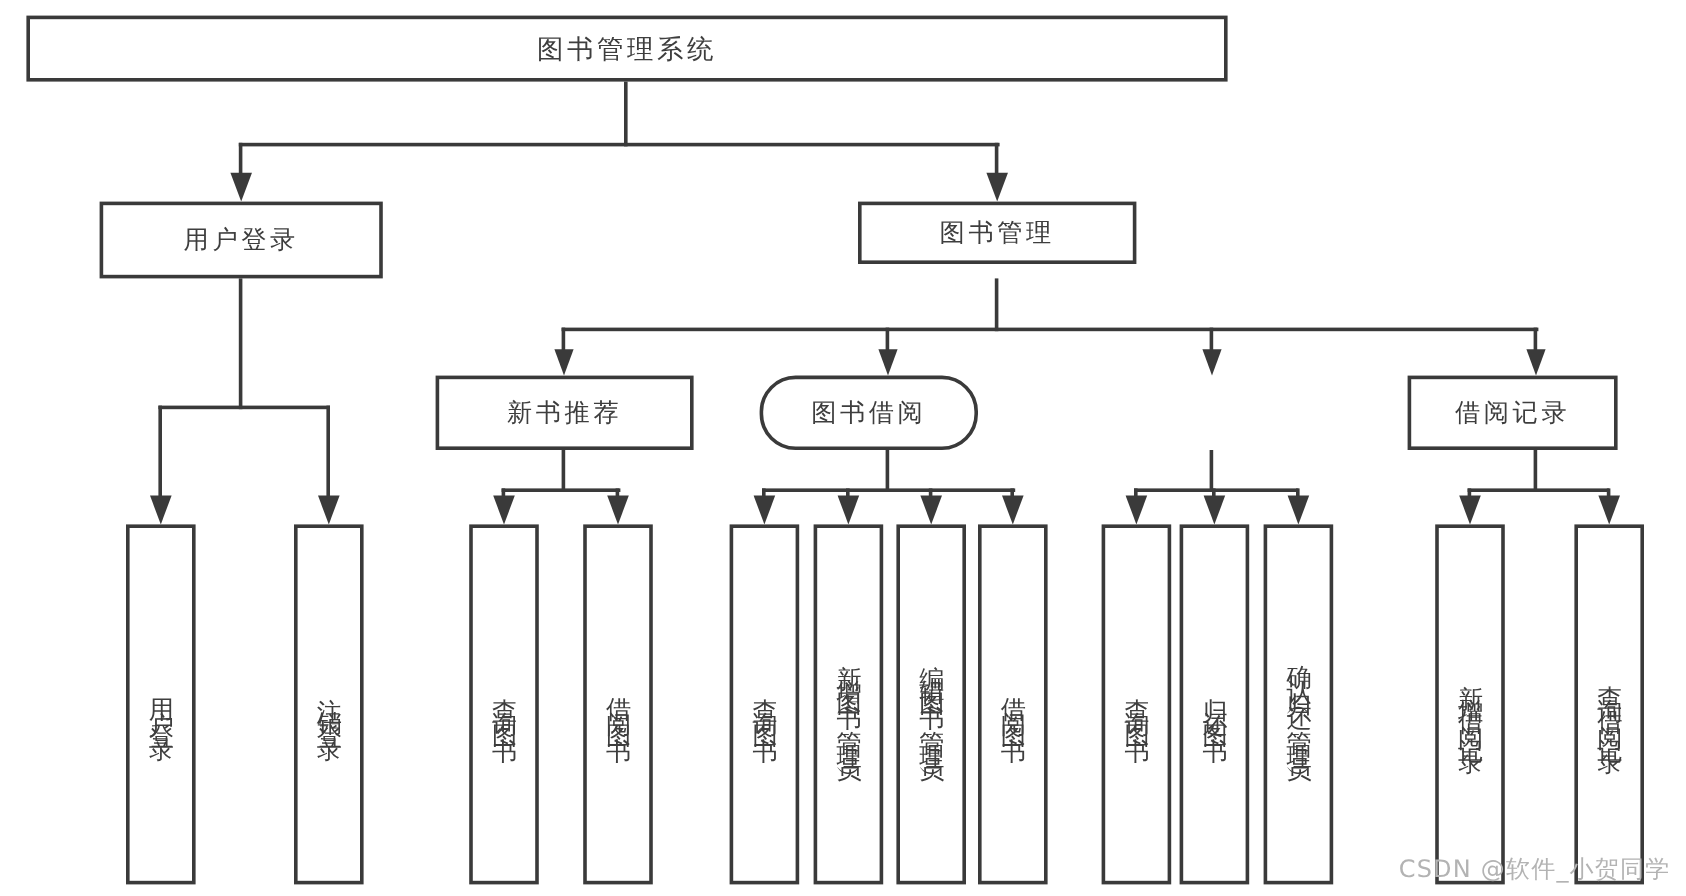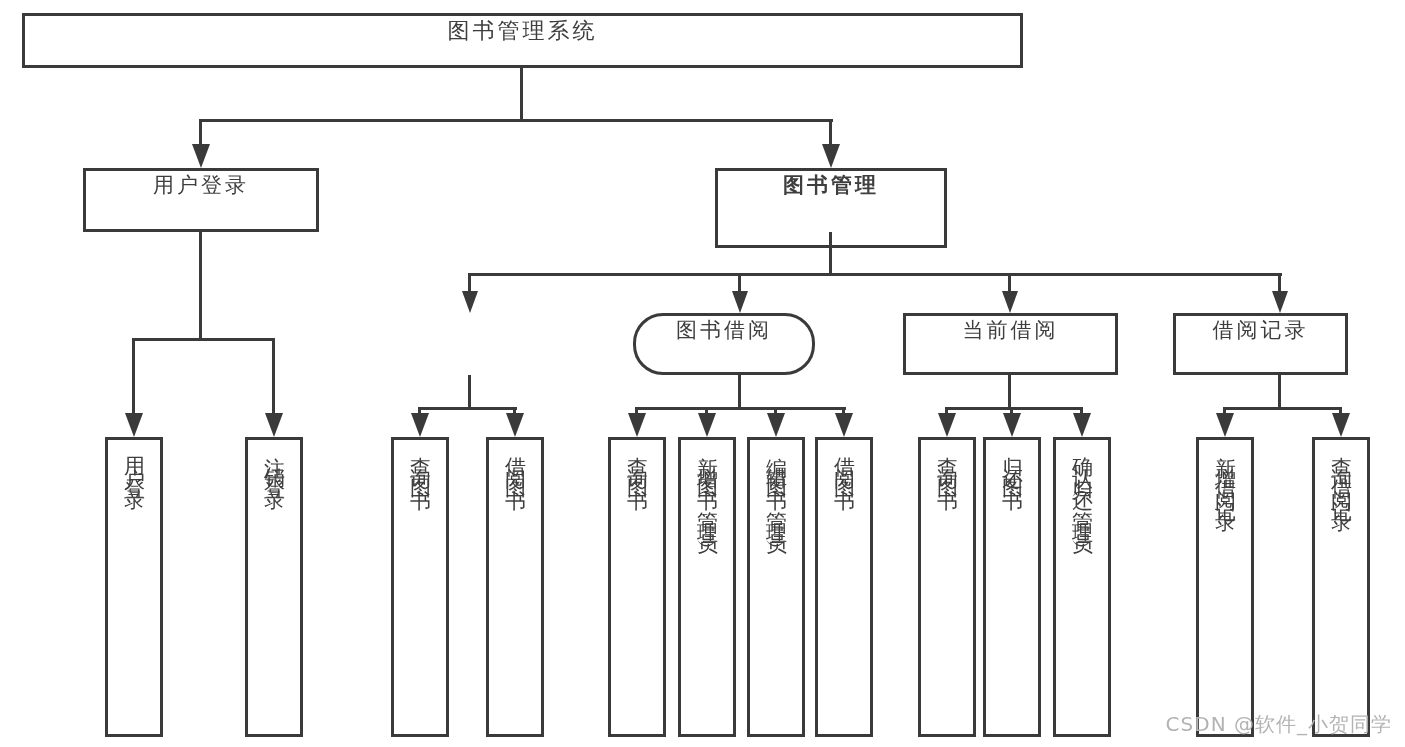--- a/index.html
+++ b/index.html
@@ -2,21 +2,21 @@
 <html><head>
 <meta charset="utf-8">
 <style>
   html,body{margin:0;padding:0;background:#ffffff;}
   .canvas{
     position:relative;width:1405px;height:747px;background:#ffffff;
     font-family:"DejaVu Sans","Liberation Sans",sans-serif;overflow:hidden;
   }
   .box{
     position:absolute;box-sizing:border-box;border:3px solid #3a3a3a;background:#ffffff;
-    display:flex;justify-content:center;color:#3e3e3e;
+    display:flex;align-items:center;justify-content:center;color:#3e3e3e;
   }
   .hlabel{font-size:21px;letter-spacing:3px;white-space:nowrap;}
   .root-label{font-size:22px;letter-spacing:3px;}
   .leaf .vtext{
     writing-mode:vertical-rl;text-orientation:mixed;
     font-size:21px;letter-spacing:11px;line-height:1;white-space:nowrap;
   }
   .line{position:absolute;background:#3a3a3a;}
   .arw{
     position:absolute;width:0;height:0;
@@ -45,21 +45,21 @@
   <div class="line" style="left:520px;top:68px;width:3px;height:54px;"></div>
   <div class="line" style="left:199px;top:119px;width:634px;height:3px;"></div>
   <div class="line" style="left:199px;top:119px;width:3px;height:27px;"></div>
   <div class="arw" style="left:192px;top:144px;"></div>
   <div class="line" style="left:829px;top:119px;width:3px;height:27px;"></div>
   <div class="arw" style="left:822px;top:144px;"></div>
 
   <div class="box" style="left:83px;top:168px;width:236px;height:64px;">
     <span class="hlabel">用户登录</span>
   </div>
-  <div class="box" style="left:715px;top:168px;width:232px;height:80px;font-weight:bold;">
+  <div class="box" style="left:715px;top:168px;width:232px;height:52px;">
     <span class="hlabel">图书管理</span>
   </div>
 
   <div class="line" style="left:199px;top:232px;width:3px;height:109px;"></div>
   <div class="line" style="left:132px;top:338px;width:143px;height:3px;"></div>
   <div class="line" style="left:132px;top:338px;width:3px;height:77px;"></div>
   <div class="arw" style="left:125px;top:413px;"></div>
   <div class="line" style="left:272px;top:338px;width:3px;height:77px;"></div>
   <div class="arw" style="left:265px;top:413px;"></div>
 
@@ -67,25 +67,25 @@
   <div class="line" style="left:468px;top:273px;width:814px;height:3px;"></div>
   <div class="line" style="left:468px;top:273px;width:3px;height:20px;"></div>
   <div class="arw-sm" style="left:462px;top:291px;"></div>
   <div class="line" style="left:738px;top:273px;width:3px;height:20px;"></div>
   <div class="arw-sm" style="left:732px;top:291px;"></div>
   <div class="line" style="left:1008px;top:273px;width:3px;height:20px;"></div>
   <div class="arw-sm" style="left:1002px;top:291px;"></div>
   <div class="line" style="left:1278px;top:273px;width:3px;height:20px;"></div>
   <div class="arw-sm" style="left:1272px;top:291px;"></div>
 
+  <div class="box" style="left:363px;top:313px;width:215px;height:62px;">
+    <span class="hlabel">新书推荐</span>
+  </div>
   <div class="box" style="left:633px;top:313px;width:182px;height:62px;border-radius:30px;">
     <span class="hlabel">图书借阅</span>
-  </div>
-  <div class="box" style="left:903px;top:313px;width:215px;height:62px;">
-    <span class="hlabel">当前借阅</span>
   </div>
   <div class="box" style="left:1173px;top:313px;width:175px;height:62px;">
     <span class="hlabel">借阅记录</span>
   </div>
 
   <div class="line" style="left:468px;top:375px;width:3px;height:35px;"></div>
   <div class="line" style="left:738px;top:375px;width:3px;height:35px;"></div>
   <div class="line" style="left:1008px;top:375px;width:3px;height:35px;"></div>
   <div class="line" style="left:1278px;top:375px;width:3px;height:35px;"></div>
 

